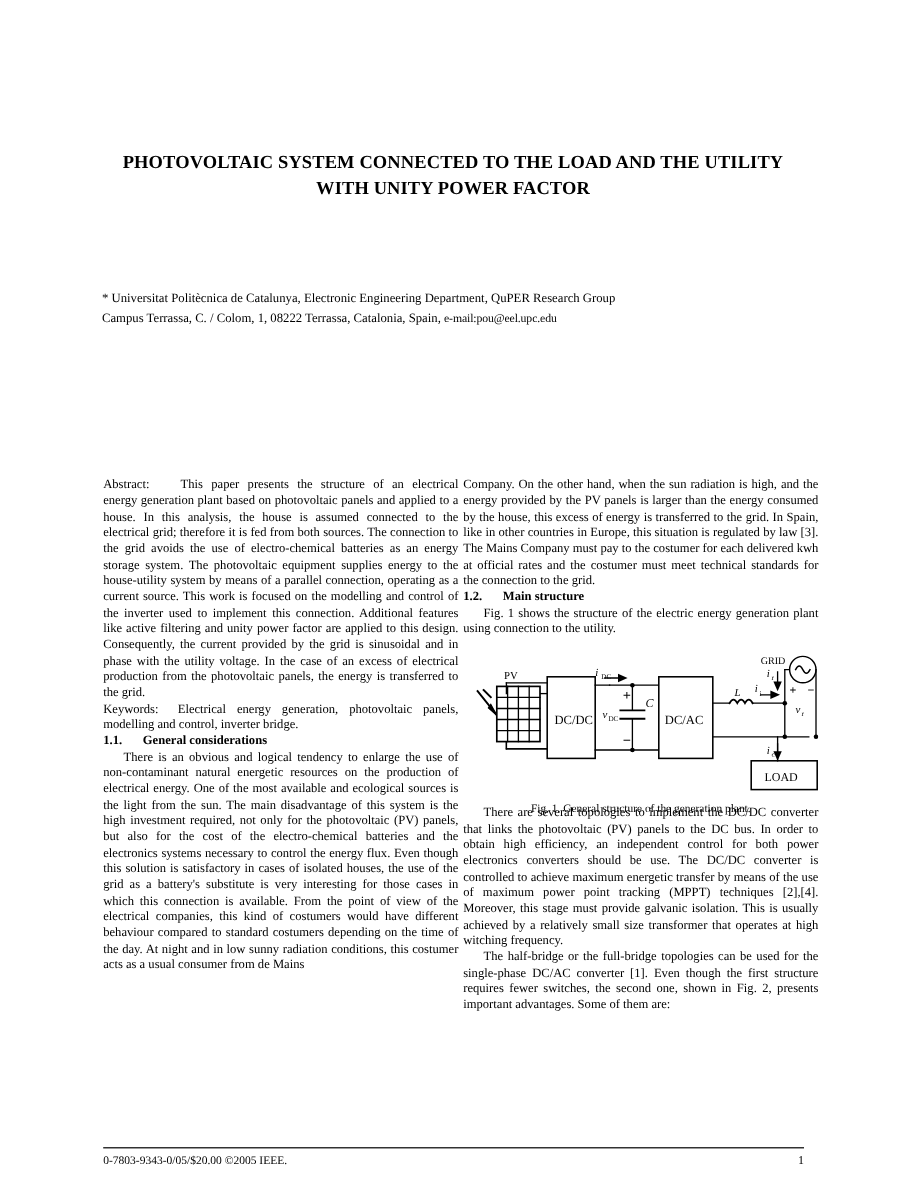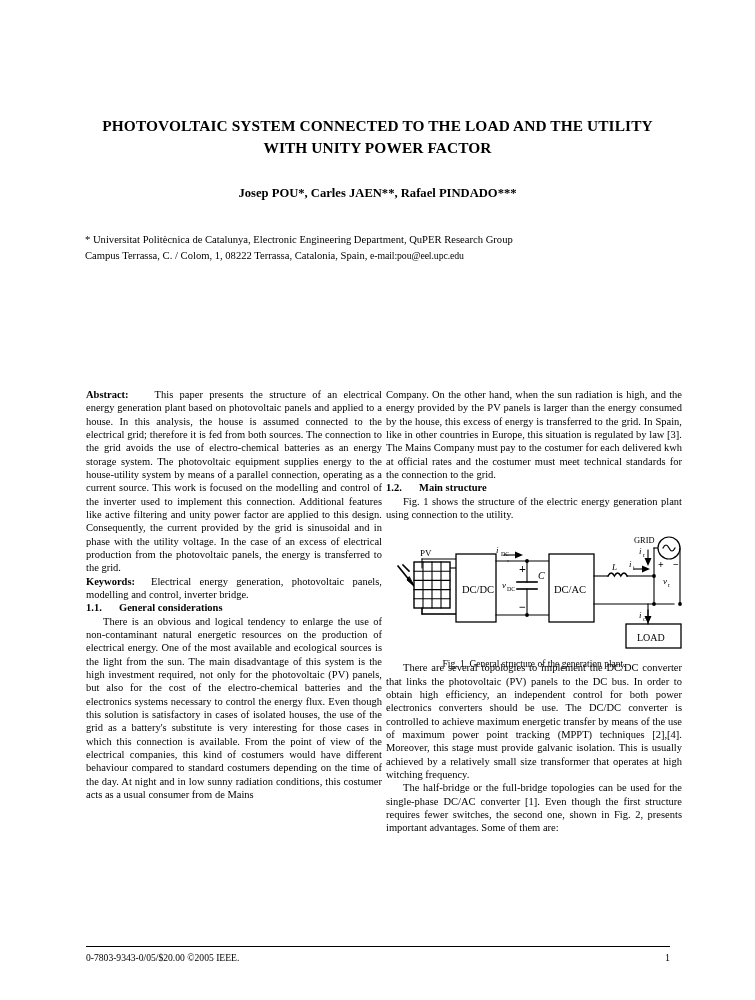--- a/index.html
+++ b/index.html
@@ -10,21 +10,21 @@
   body {
     width: 755px;
     height: 1000px;
     position: relative;
     font-family: "Liberation Serif", "DejaVu Serif", serif;
     color: #000000;
     overflow: hidden;
   }
   .page {
     position: absolute;
-    left: 0; top: 0;
+    left: 0; top: 10px;
     width: 755px;
     height: 828px;
   }
 
   
   .title {
     position: absolute;
     left: 95px;
     top: 115px;
     width: 565px;
@@ -76,21 +76,21 @@
   .col-right { left: 386px; }
 
   .col p {
     margin: 0;
     text-align: justify;
   }
   .indent { text-indent: 17px; }
   .gap-before { margin-top: 11px; }
 
   .kw-head, .abs-head {
-    font-weight: bold;
+    font-weight: normal;
   }
   .abs-gap { display: inline-block; width: 26px; }
   .kw-gap  { display: inline-block; width: 16px; }
 
   h2.section {
     font-size: 10.5px;
     font-weight: bold;
     margin: 0;
     padding: 0;
   }
@@ -139,21 +139,20 @@
     font-size: 10px;
   }
 </style>
 </head>
 <body>
 
 <div class="page">
 
   <div class="title">PHOTOVOLTAIC SYSTEM CONNECTED TO THE LOAD AND THE UTILITY WITH UNITY POWER FACTOR</div>
 
-  <div class="authors">Josep POU*, Carles JAEN**, Rafael PINDADO***</div>
 
   <div class="affiliations">
     <div class="aff-block">
       <div class="aff-line">* Universitat Politècnica de Catalunya, Electronic Engineering Department, QuPER Research Group</div>
       <div class="aff-line"><span>Campus Terrassa, C. / Colom, 1, 08222 Terrassa, Catalonia, Spain, </span><span class="mono">e-mail:pou@eel.upc.edu</span></div>
     </div>
   </div>
 
   <div class="col col-left">
 

